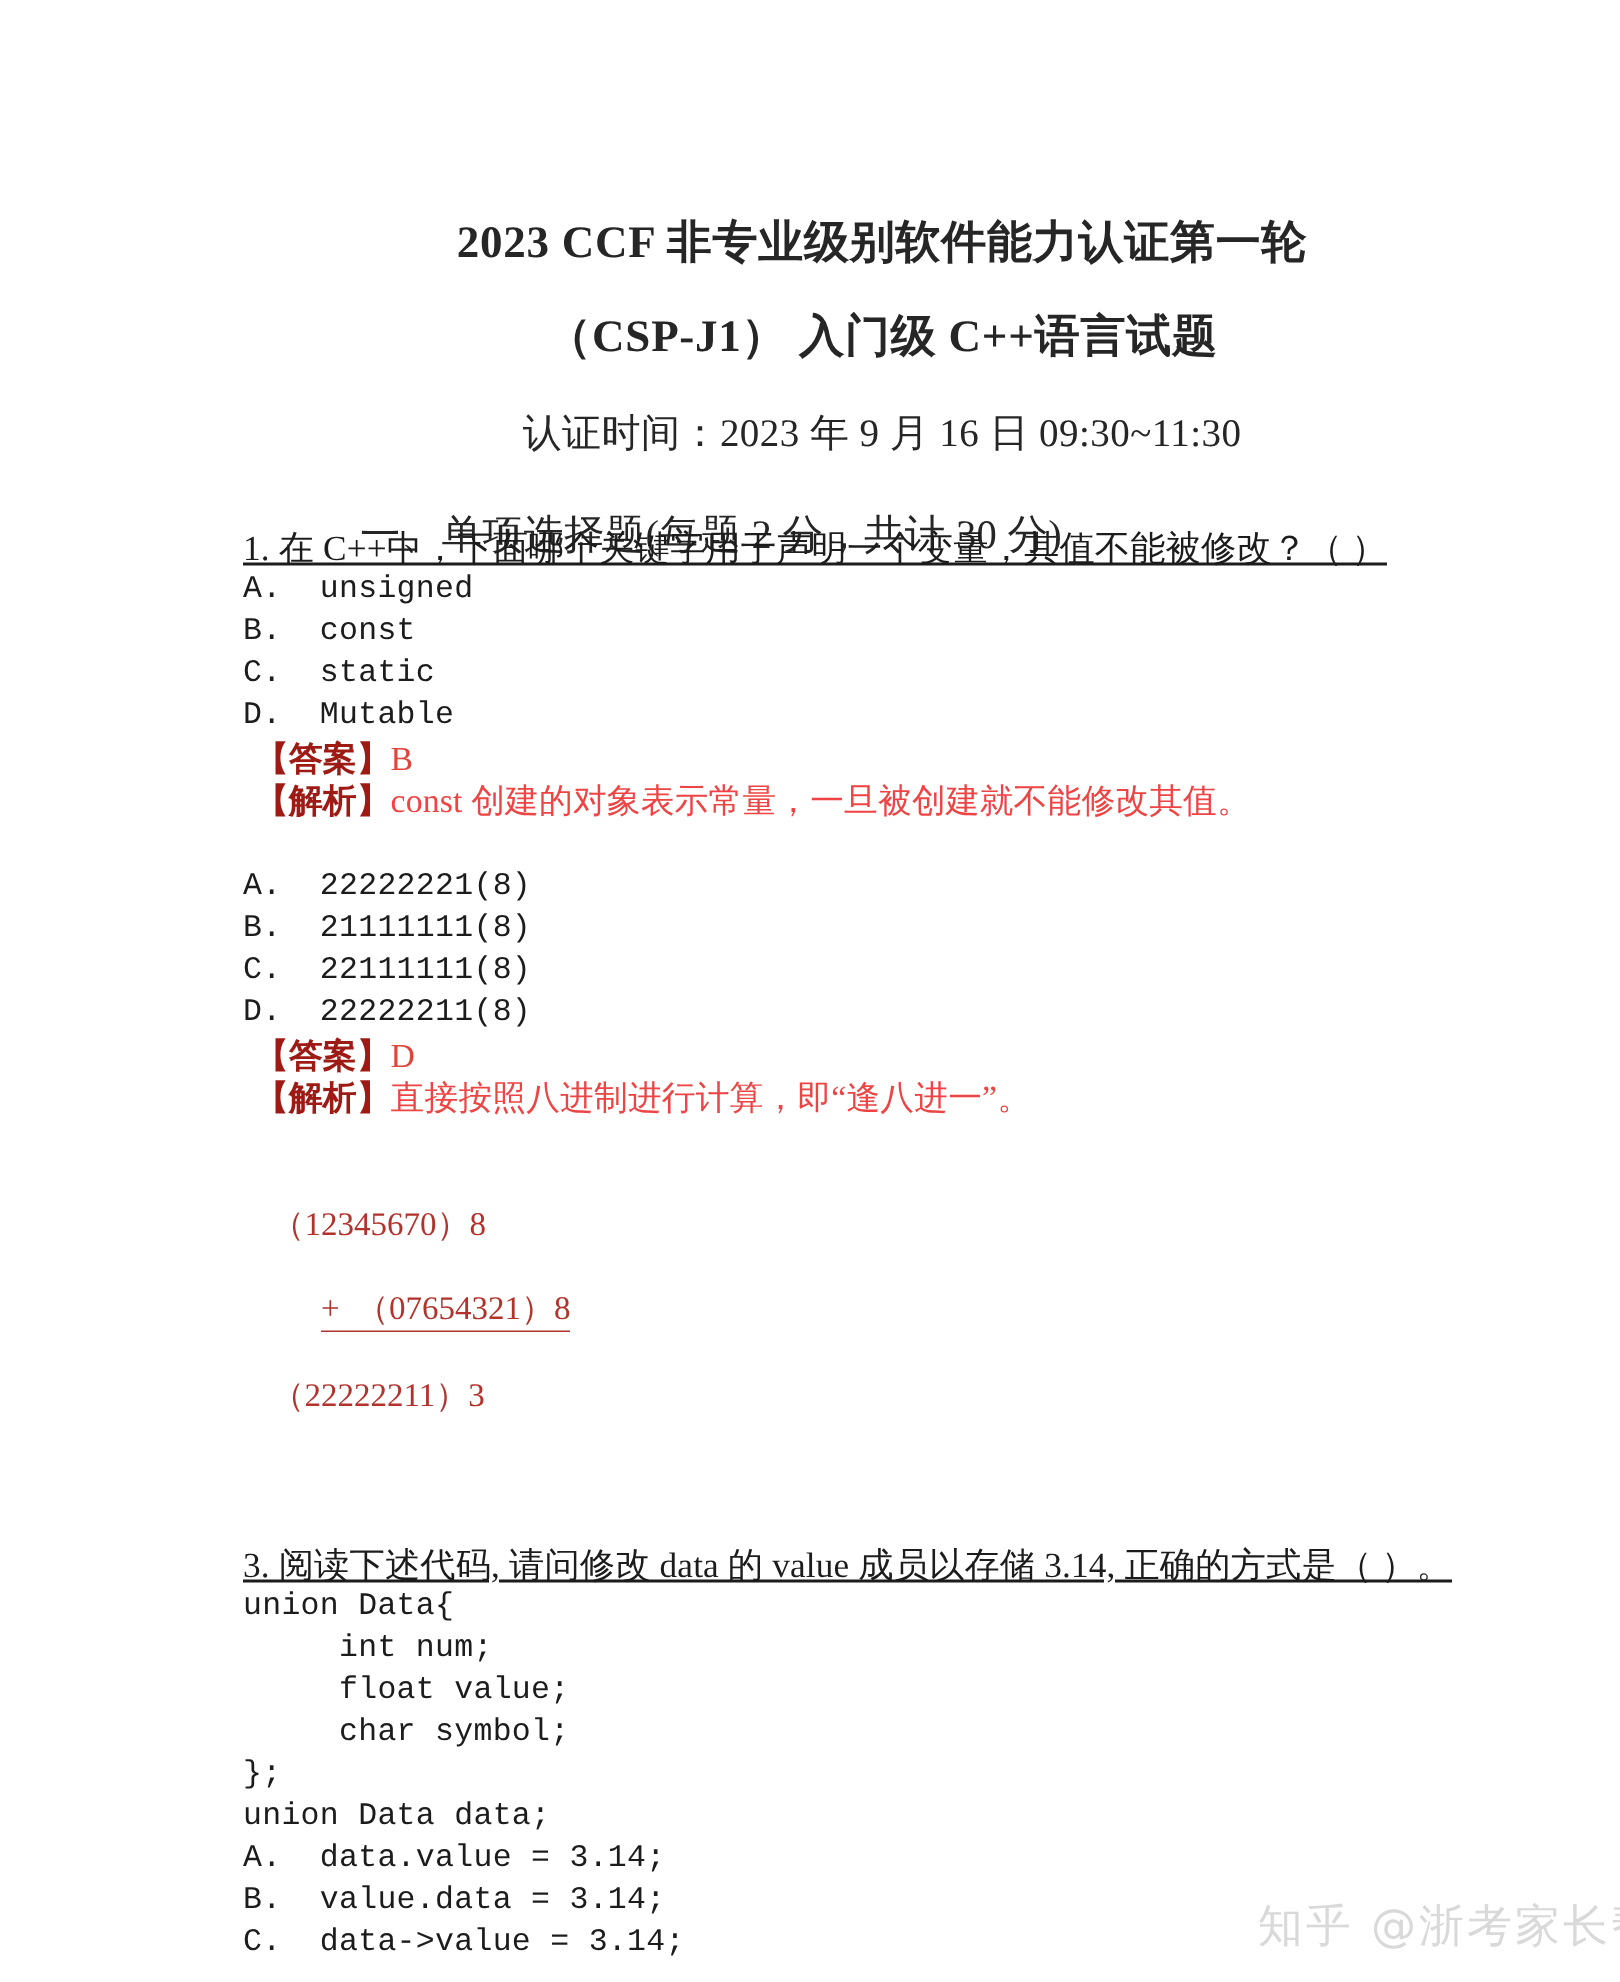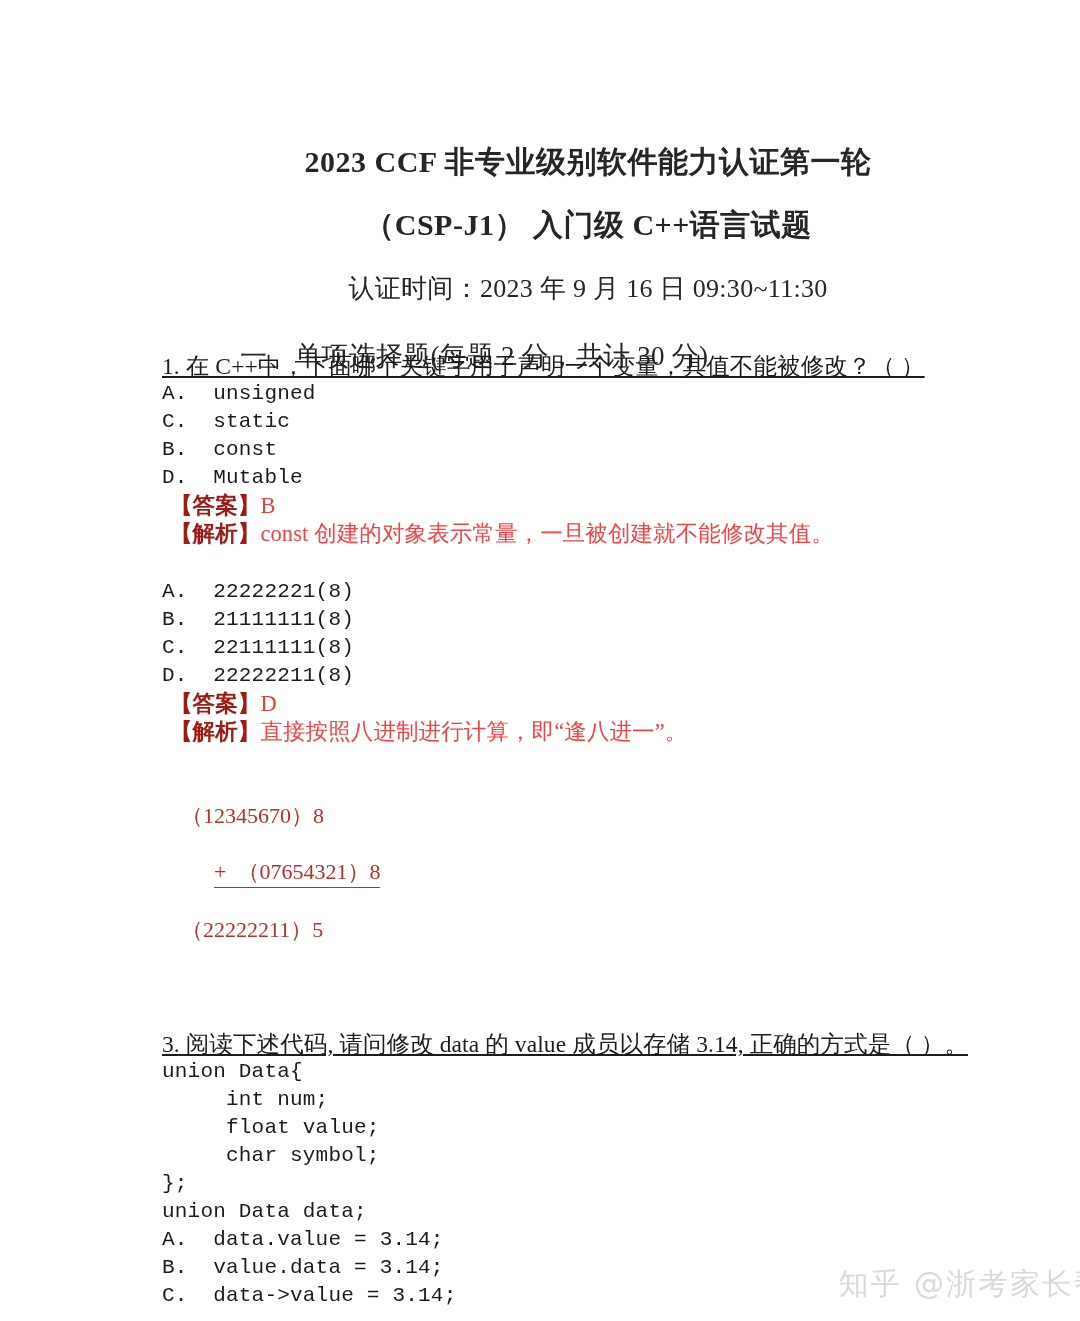--- a/index.html
+++ b/index.html
@@ -139,41 +139,41 @@
   <h1 class="doc-title title-2">（CSP-J1） 入门级 C++语言试题</h1>
   <div class="doc-title title-3">认证时间：2023 年 9 月 16 日 09:30~11:30</div>
 
   <div class="section-heading">一、单项选择题(每题 2 分，共计 30 分)</div>
 
   <div class="content">
 
     <div>
       <div class="line serif-q">1. 在 C++中，下面哪个关键字用于声明一个变量，其值不能被修改？（ ）</div>
       <div class="line mono">A.  unsigned</div>
+      <div class="line mono">B.  const</div>
       <div class="line mono">C.  static</div>
-      <div class="line mono">B.  const</div>
       <div class="line mono">D.  Mutable</div>
       <div class="ans-line"><span class="tag">【答案】</span><span class="ans-val">B</span></div>
       <div class="ans-line"><span class="tag">【解析】</span><span class="body">const 创建的对象表示常量，一旦被创建就不能修改其值。</span></div>
     </div>
 
     <div class="q-gap"></div>
 
     <div>
       <div class="line mono">A.  22222221(8)</div>
       <div class="line mono">B.  21111111(8)</div>
       <div class="line mono">C.  22111111(8)</div>
       <div class="line mono">D.  22222211(8)</div>
       <div class="ans-line"><span class="tag">【答案】</span><span class="ans-val">D</span></div>
       <div class="ans-line"><span class="tag">【解析】</span><span class="body">直接按照八进制进行计算，即“逢八进一”。</span></div>
 
       <div class="calc">
         <span class="calc-row">  （12345670）8</span>
         <span class="calc-row ruled">+  （07654321）8</span>
-        <span class="calc-row">  （22222211）5</span>
+        <span class="calc-row">  （22222211）3</span>
       </div>
     </div>
 
     <div class="q-gap"></div>
 
     <div>
       <div class="line serif-q">3. 阅读下述代码, 请问修改 data 的 value 成员以存储 3.14, 正确的方式是（ ）。</div>
       <div class="line mono">union Data{</div>
       <div class="line mono">     int num;</div>
       <div class="line mono">     float value;</div>

